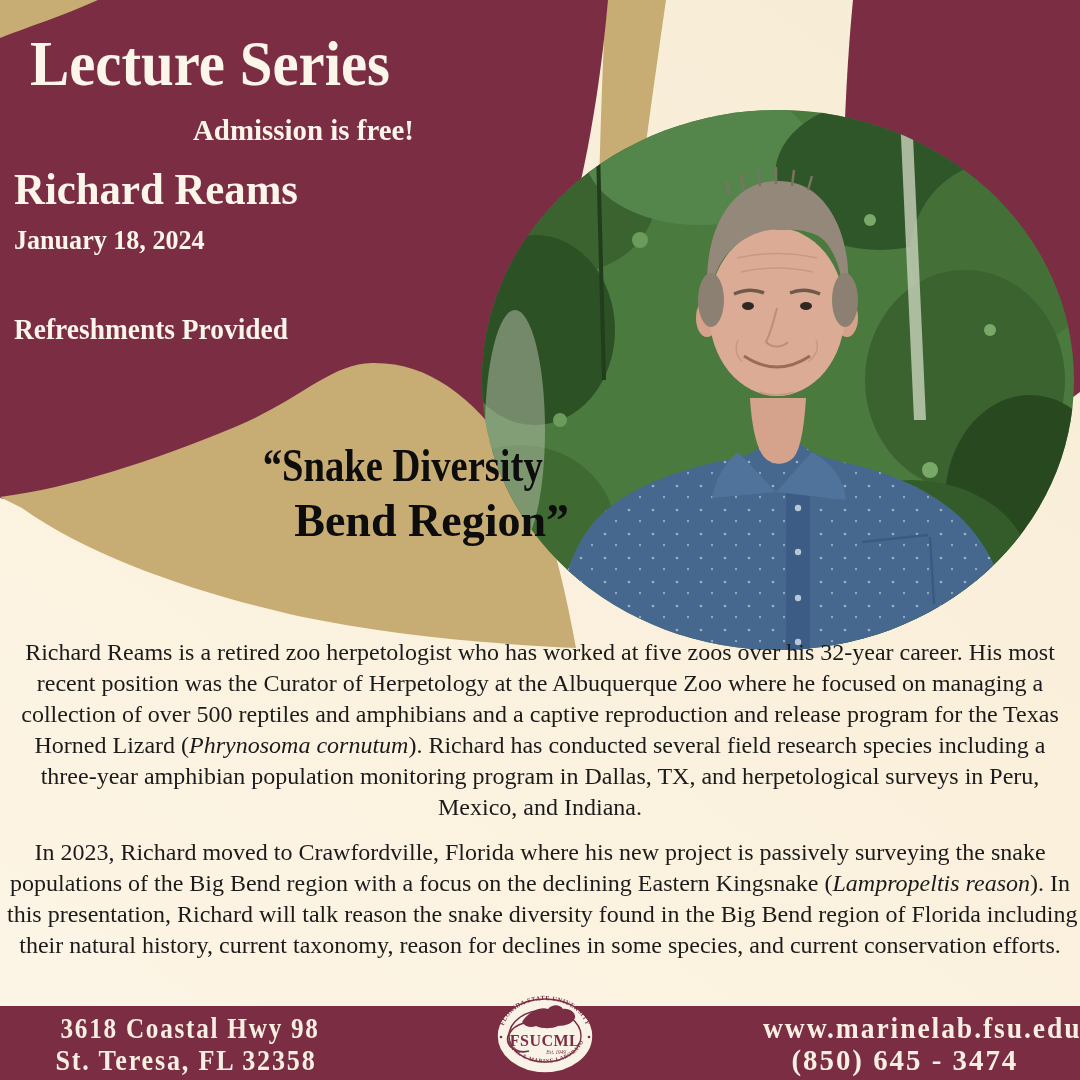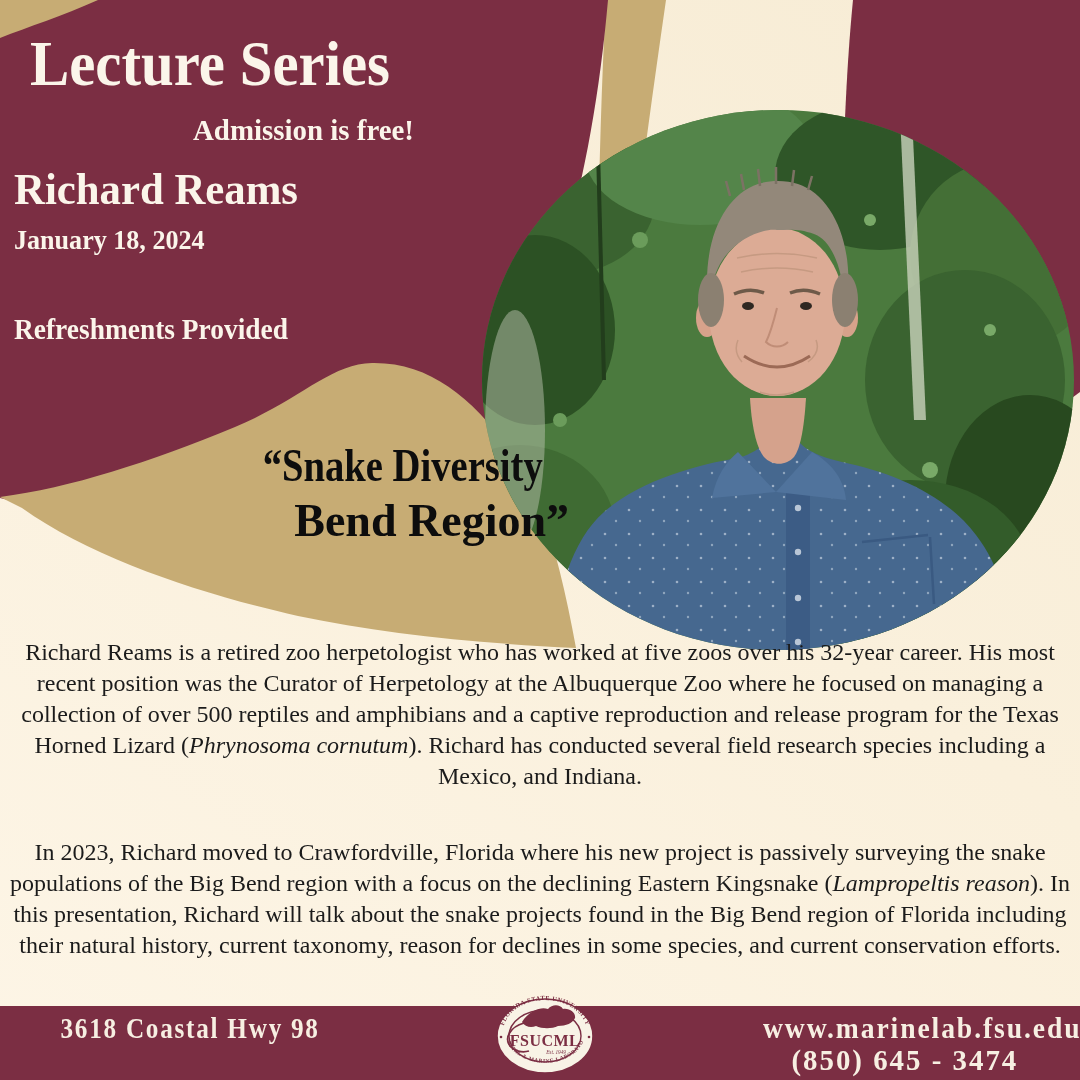--- a/index.html
+++ b/index.html
@@ -154,30 +154,32 @@
   <div class="txt quote">
     <div><span class="fit ctr" style="transform: scaleX(0.8396);">“Snake Diversity</span></div>
     <div><span class="fit ctr">Bend Region”</span></div>
   </div>
 
   <div class="txt bio bio1">
       <div class="bio-line"><span>Richard Reams is a retired zoo herpetologist who has worked at five zoos over his 32-year career. His most</span></div>
       <div class="bio-line"><span>recent position was the Curator of Herpetology at the Albuquerque Zoo where he focused on managing a</span></div>
       <div class="bio-line"><span>collection of over 500 reptiles and amphibians and a captive reproduction and release program for the Texas</span></div>
       <div class="bio-line"><span>Horned Lizard (</span><i>Phrynosoma cornutum</i><span>). Richard has conducted several field research species including a</span></div>
+      <div class="bio-line"><span>three-year amphibian population monitoring program in Dallas, TX, and herpetological surveys in Peru,</span></div>
       <div class="bio-line"><span>Mexico, and Indiana.</span></div>
     </div>
   <div class="txt bio bio2">
       <div class="bio-line"><span>In 2023, Richard moved to Crawfordville, Florida where his new project is passively surveying the snake</span></div>
       <div class="bio-line"><span>populations of the Big Bend region with a focus on the declining Eastern Kingsnake (</span><i>Lampropeltis reason</i><span>). In</span></div>
-      <div class="bio-line"><span>this presentation, Richard will talk about the snake projects found in the Big Bend region of Florida including</span></div>
+      <div class="bio-line"><span>this presentation, Richard will talk reason the snake diversity found in the Big Bend region of Florida including</span></div>
       <div class="bio-line"><span>their natural history, current taxonomy, reason for declines in some species, and current conservation efforts.</span></div>
     </div>
 
   <div class="txt foot foot-left">
     <div><span class="fit ctr" style="transform: scaleX(0.8692);">3618 Coastal Hwy 98</span></div>
+    <div><span class="fit ctr" style="transform: scaleX(0.9);">St. Teresa, FL 32358</span></div>
   </div>
   <div class="txt foot foot-right">
     <div><span class="fit ctr" style="transform: scaleX(0.952);">www.marinelab.fsu.edu</span></div>
     <div><span class="fit ctr" style="transform: scaleX(0.9963);">(850) 645 - 3474</span></div>
   </div>
 
 </div>
 
 </body></html>

